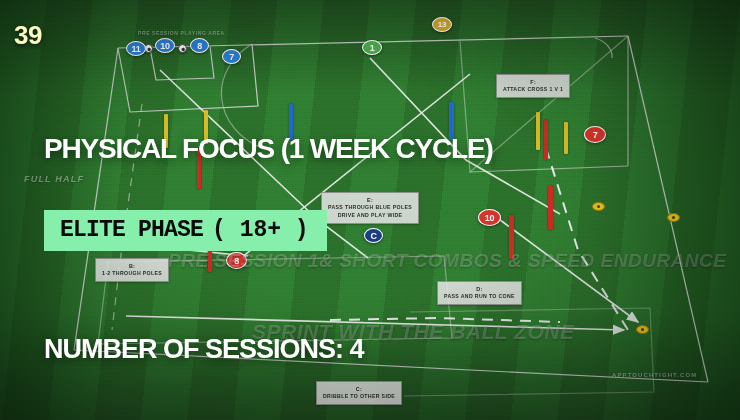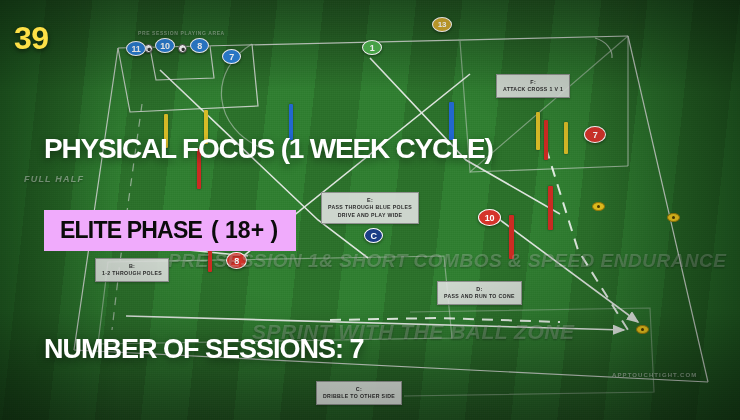--- a/index.html
+++ b/index.html
@@ -125,21 +125,21 @@
 
   
   .pole { position: absolute; border-radius: 1px; }
   .pole-red    { background: #cc2b22; box-shadow: 0 0 2px rgba(0,0,0,.5); }
   .pole-blue   { background: #2267cf; box-shadow: 0 0 2px rgba(0,0,0,.5); }
   .pole-yellow { background: #d8bb27; box-shadow: 0 0 2px rgba(0,0,0,.5); }
 
   
   .slide-num {
     position: absolute; left: 14px; top: 20px;
-    color: #fde047; font-size: 32px; font-weight: 800;
+    color: #fef9c3; font-size: 26px; font-weight: 800;
     letter-spacing: -.5px;
     text-shadow: 0 2px 5px rgba(0,0,0,.55);
   }
 
   
   .headline {
     position: absolute;
     color: #fff;
     font-weight: 800;
     white-space: nowrap;
@@ -149,23 +149,23 @@
   }
   .h-plan   { left: 44px;  top: 62px;  font-size: 54px; letter-spacing: -2px; }
   .h-focus  { left: 44px;  top: 135px; font-size: 28px; letter-spacing: -1.2px; }
   .h-players{ left: 44px;  top: 284px; font-size: 27px; letter-spacing: -1px; }
   .h-sessions{left: 44px;  top: 336px; font-size: 27px; letter-spacing: -1px; }
 
   
   .elite-bar {
     position: absolute;
     left: 44px; top: 210px;
-    background: #f0abfc;
+    background: #86efac;
     padding: 9px 18px 9px 16px;
-    display: flex; align-items: flex-start; gap: 0px;
+    display: flex; align-items: flex-start; gap: 0px; font-family: Liberation Mono, monospace;
   }
   .elite-bar .t {
     color: #0b0b0b;
     font-size: 23px;
     font-weight: 800;
     letter-spacing: -.8px;
     white-space: nowrap;
     line-height: 1;
   }
   .elite-bar .t.sp { padding-left: 9px; letter-spacing: 0px; }
@@ -312,15 +312,15 @@
 
   <div class="slide-num">39</div>
 
   <div class="headline h-focus">PHYSICAL FOCUS  (1 WEEK CYCLE)</div>
 
   <div class="elite-bar">
     <span class="t">ELITE PHASE</span>
     <span class="t sp">( 18+ )</span>
   </div>
 
-  <div class="headline h-sessions">NUMBER OF SESSIONS: 7</div>
+  <div class="headline h-sessions">NUMBER OF SESSIONS: 4</div>
 
 </div>
 
 </body></html>

